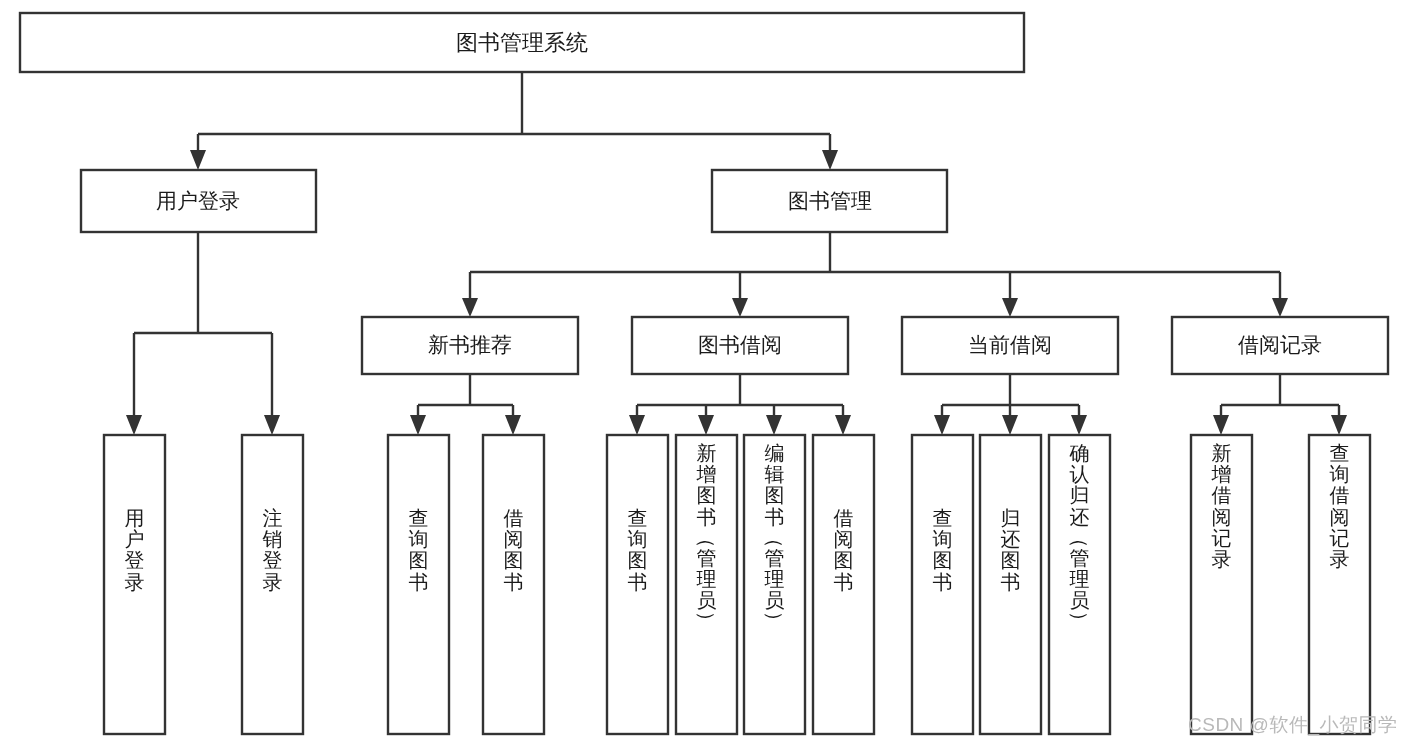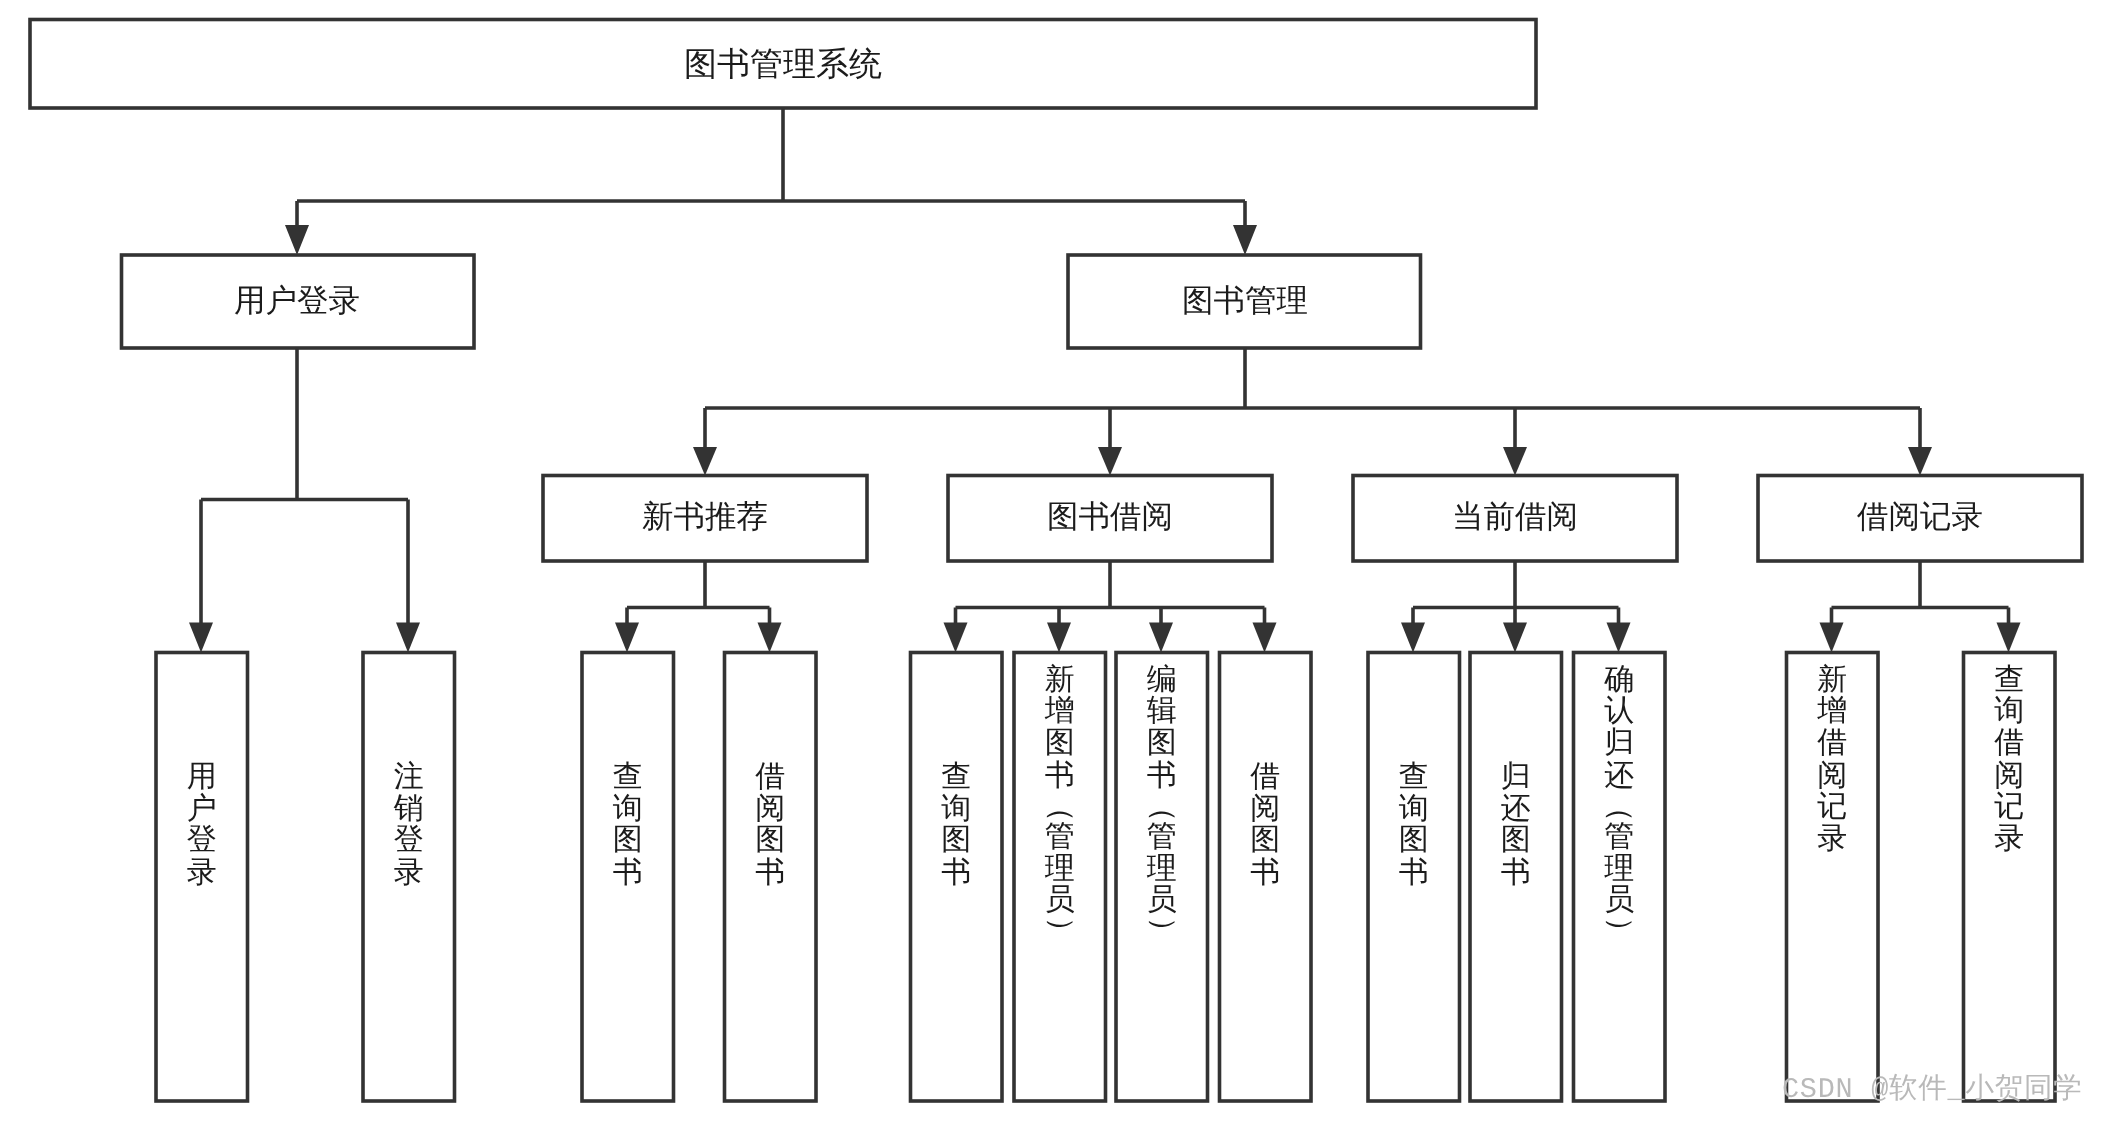--- a/index.html
+++ b/index.html
@@ -66,21 +66,21 @@
     text-align: center;
     white-space: pre;
   }
   .vlabel span.ch {
     display: block;
   }
   .watermark {
     position: absolute;
     left: 1188px;
     top: 712px;
-    font-family: Liberation Mono, monospace;
+    font-family: Liberation Sans, sans-serif;
     font-size: 19px;
     color: #b9b9b9;
     white-space: nowrap;
     letter-spacing: 0.5px;
   }
 </style>
 </head>
 <body>
 
 <div id="diagram-root">

